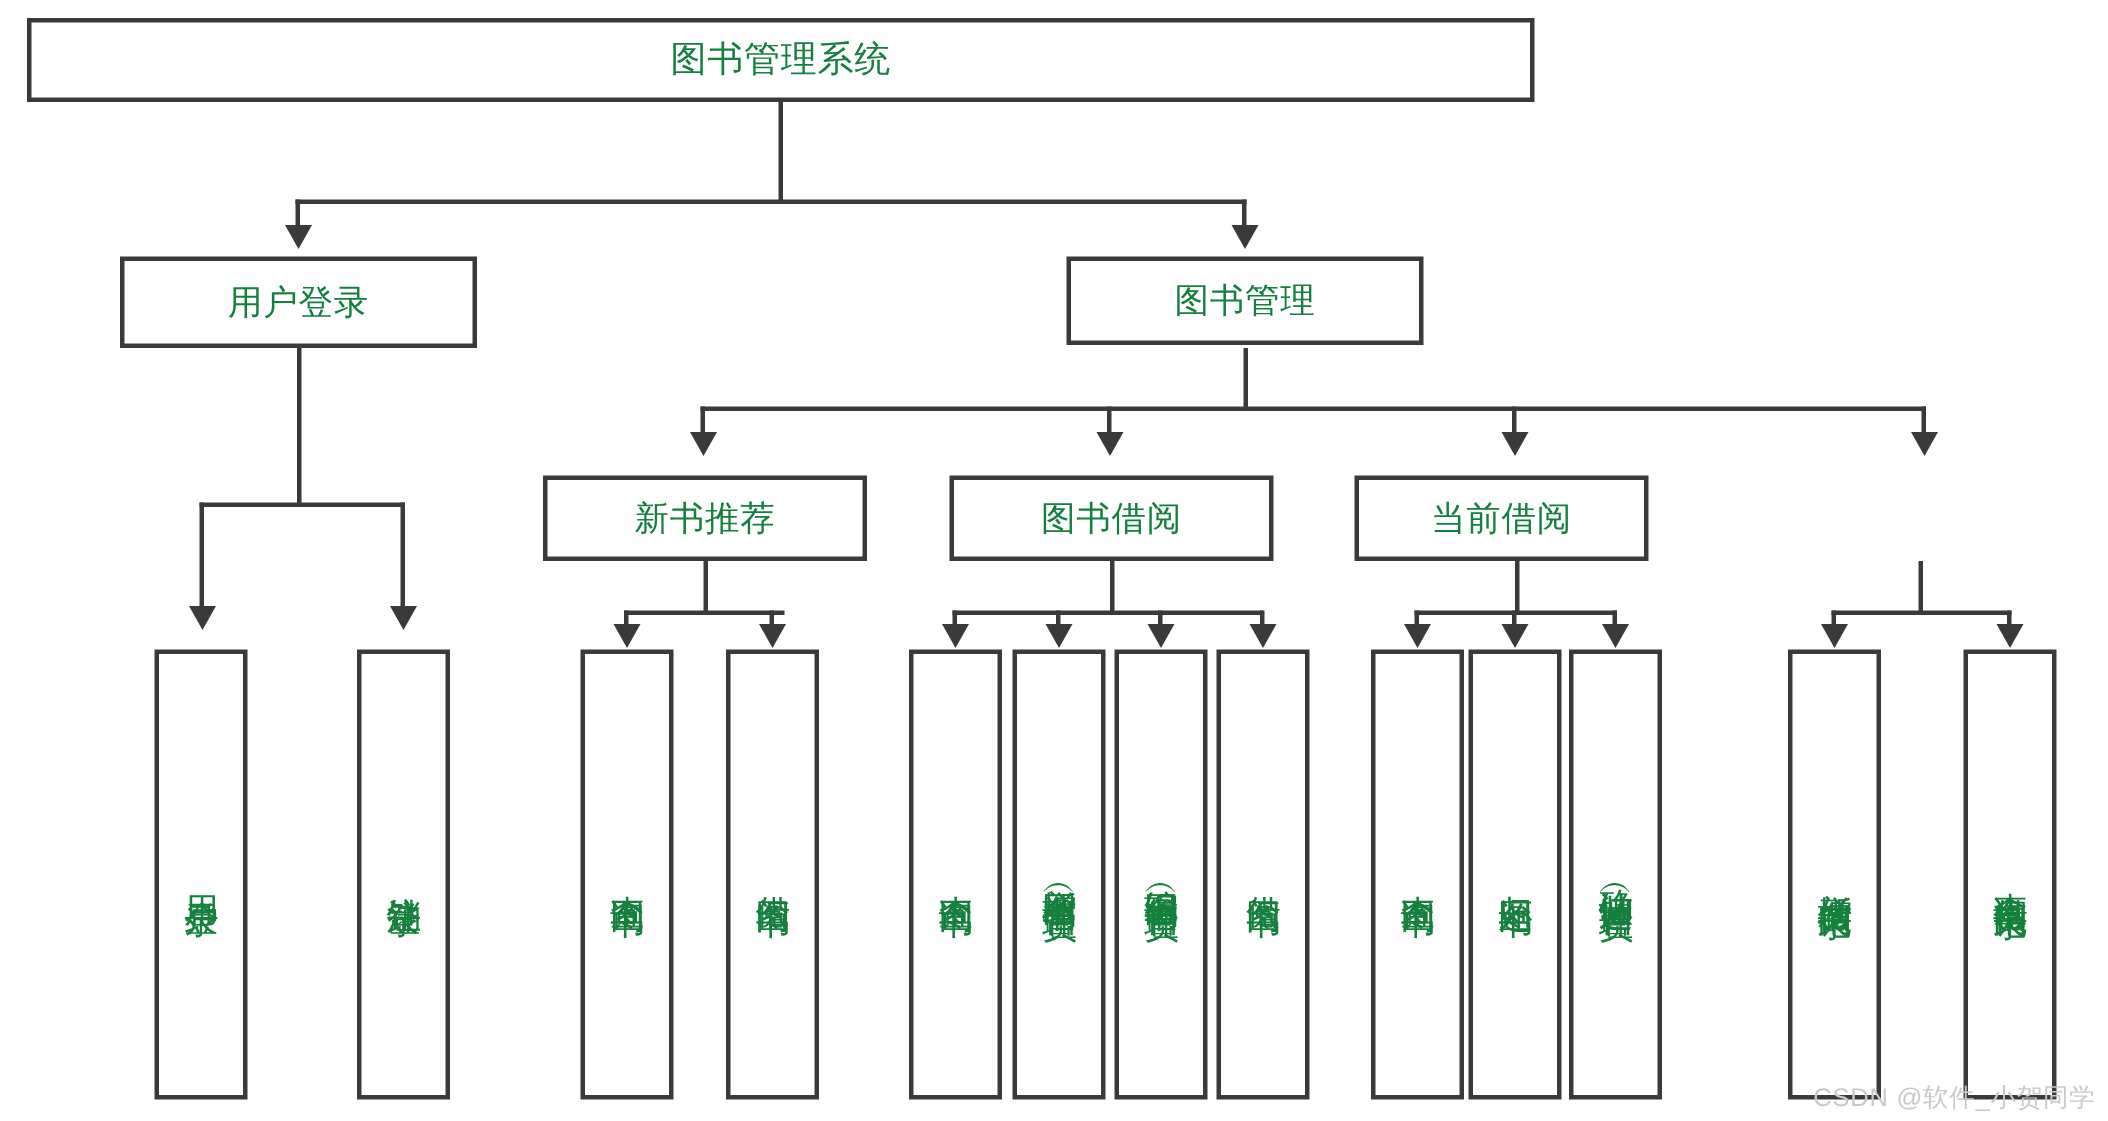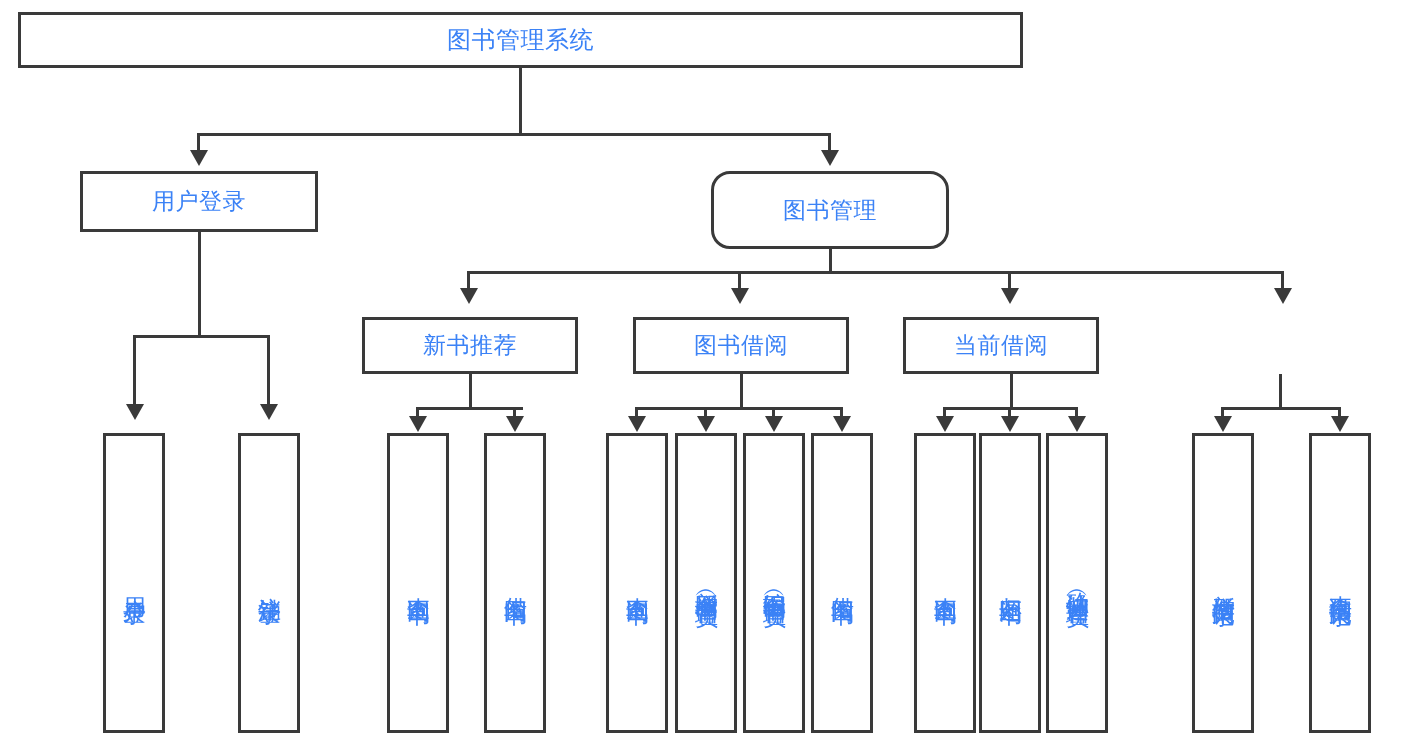--- a/index.html
+++ b/index.html
@@ -13,21 +13,21 @@
   }
   #diagram{position:absolute;left:0;top:0;width:1405px;height:747px;}
   .node{
     position:absolute;
     box-sizing:border-box;
     border:3px solid #3a3a3a;
     background:#ffffff;
     display:flex;
     align-items:center;
     justify-content:center;
-    color:#3b82f6;
+    color:#15803d;
     z-index:5;
   }
   .node .lbl{
     display:block;
     text-align:center;
     line-height:1.08;
     letter-spacing:0.5px;
     white-space:pre;
   }
   
@@ -83,21 +83,21 @@
   <div class="ln h" style="left:197px;top:133px;width:634px;height:3px;"></div>
   <div class="ln v" style="left:197px;top:133px;width:3px;height:23px;"></div>
   <div class="arrow" style="left:190px;top:150px;"></div>
   <div class="ln v" style="left:828px;top:133px;width:3px;height:23px;"></div>
   <div class="arrow" style="left:821px;top:150px;"></div>
 
   <div class="node h" style="left:80px;top:171px;width:238px;height:61px;">
     <span class="lbl">用户登录</span>
   </div>
 
-  <div class="node h" style="left:711px;top:171px;width:238px;height:78px;border-radius:19px;">
+  <div class="node h" style="left:711px;top:171px;width:238px;height:59px;">
     <span class="lbl">图书管理</span>
   </div>
 
   <div class="ln v" style="left:198px;top:232px;width:3px;height:106px;"></div>
   <div class="ln h" style="left:133px;top:335px;width:137px;height:3px;"></div>
   <div class="ln v" style="left:133px;top:335px;width:3px;height:74px;"></div>
   <div class="arrow" style="left:126px;top:404px;"></div>
   <div class="ln v" style="left:267px;top:335px;width:3px;height:74px;"></div>
   <div class="arrow" style="left:260px;top:404px;"></div>
 
@@ -193,14 +193,15 @@
     <span class="lbl">确认归还（管理员）</span>
   </div>
 
   <div class="node v tall" style="left:1192px;top:433px;width:62px;height:300px;">
     <span class="lbl">新增借阅记录</span>
   </div>
   <div class="node v tall" style="left:1309px;top:433px;width:62px;height:300px;">
     <span class="lbl">查询借阅记录</span>
   </div>
 
+  <div class="watermark">CSDN @软件_小贺同学</div>
 
 </div>
 
 </body></html>

